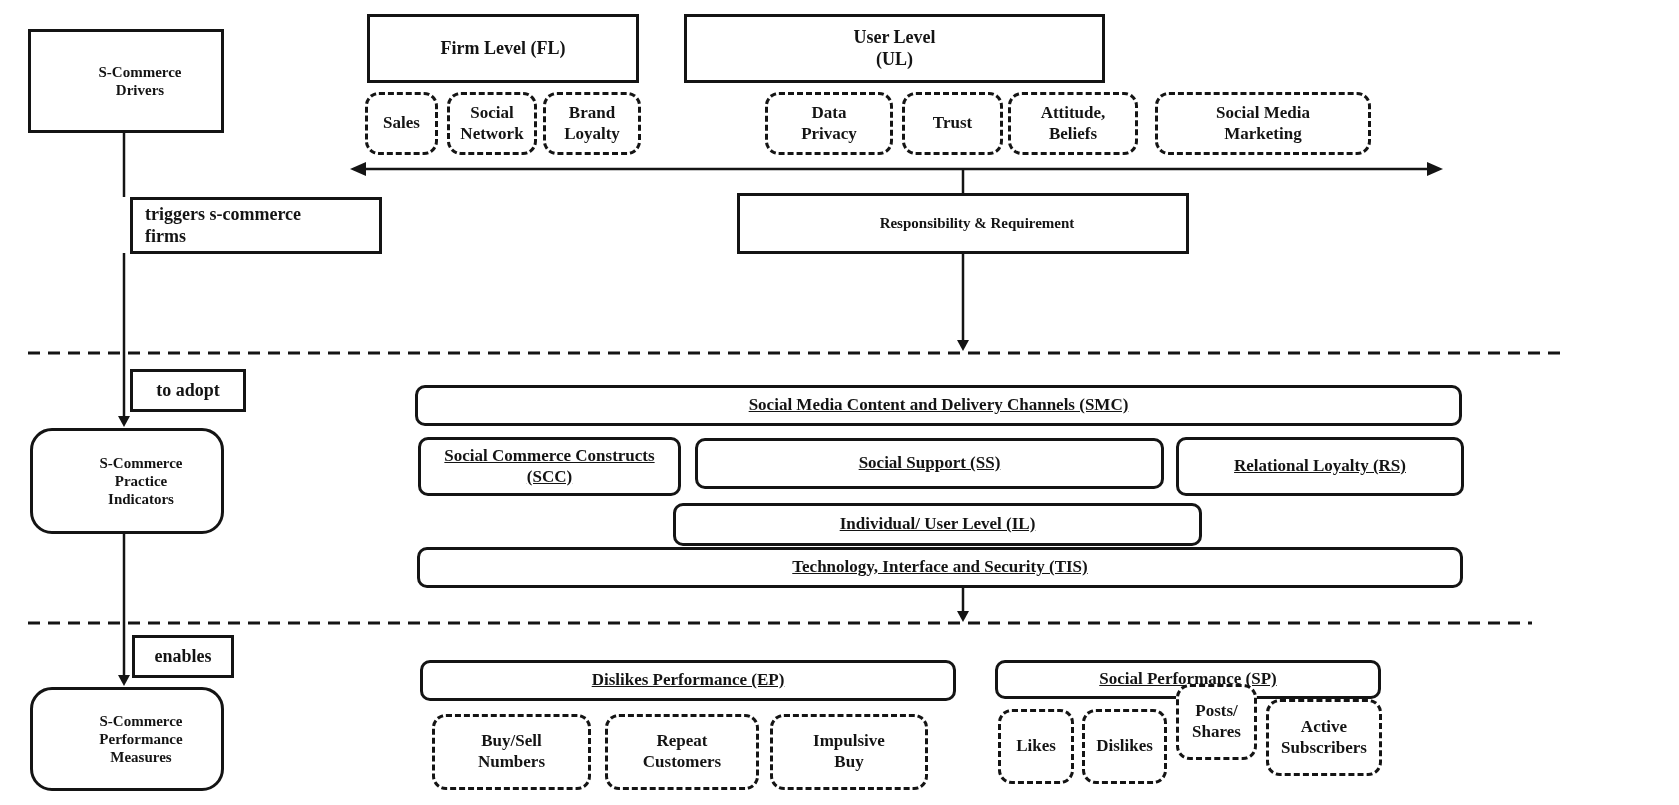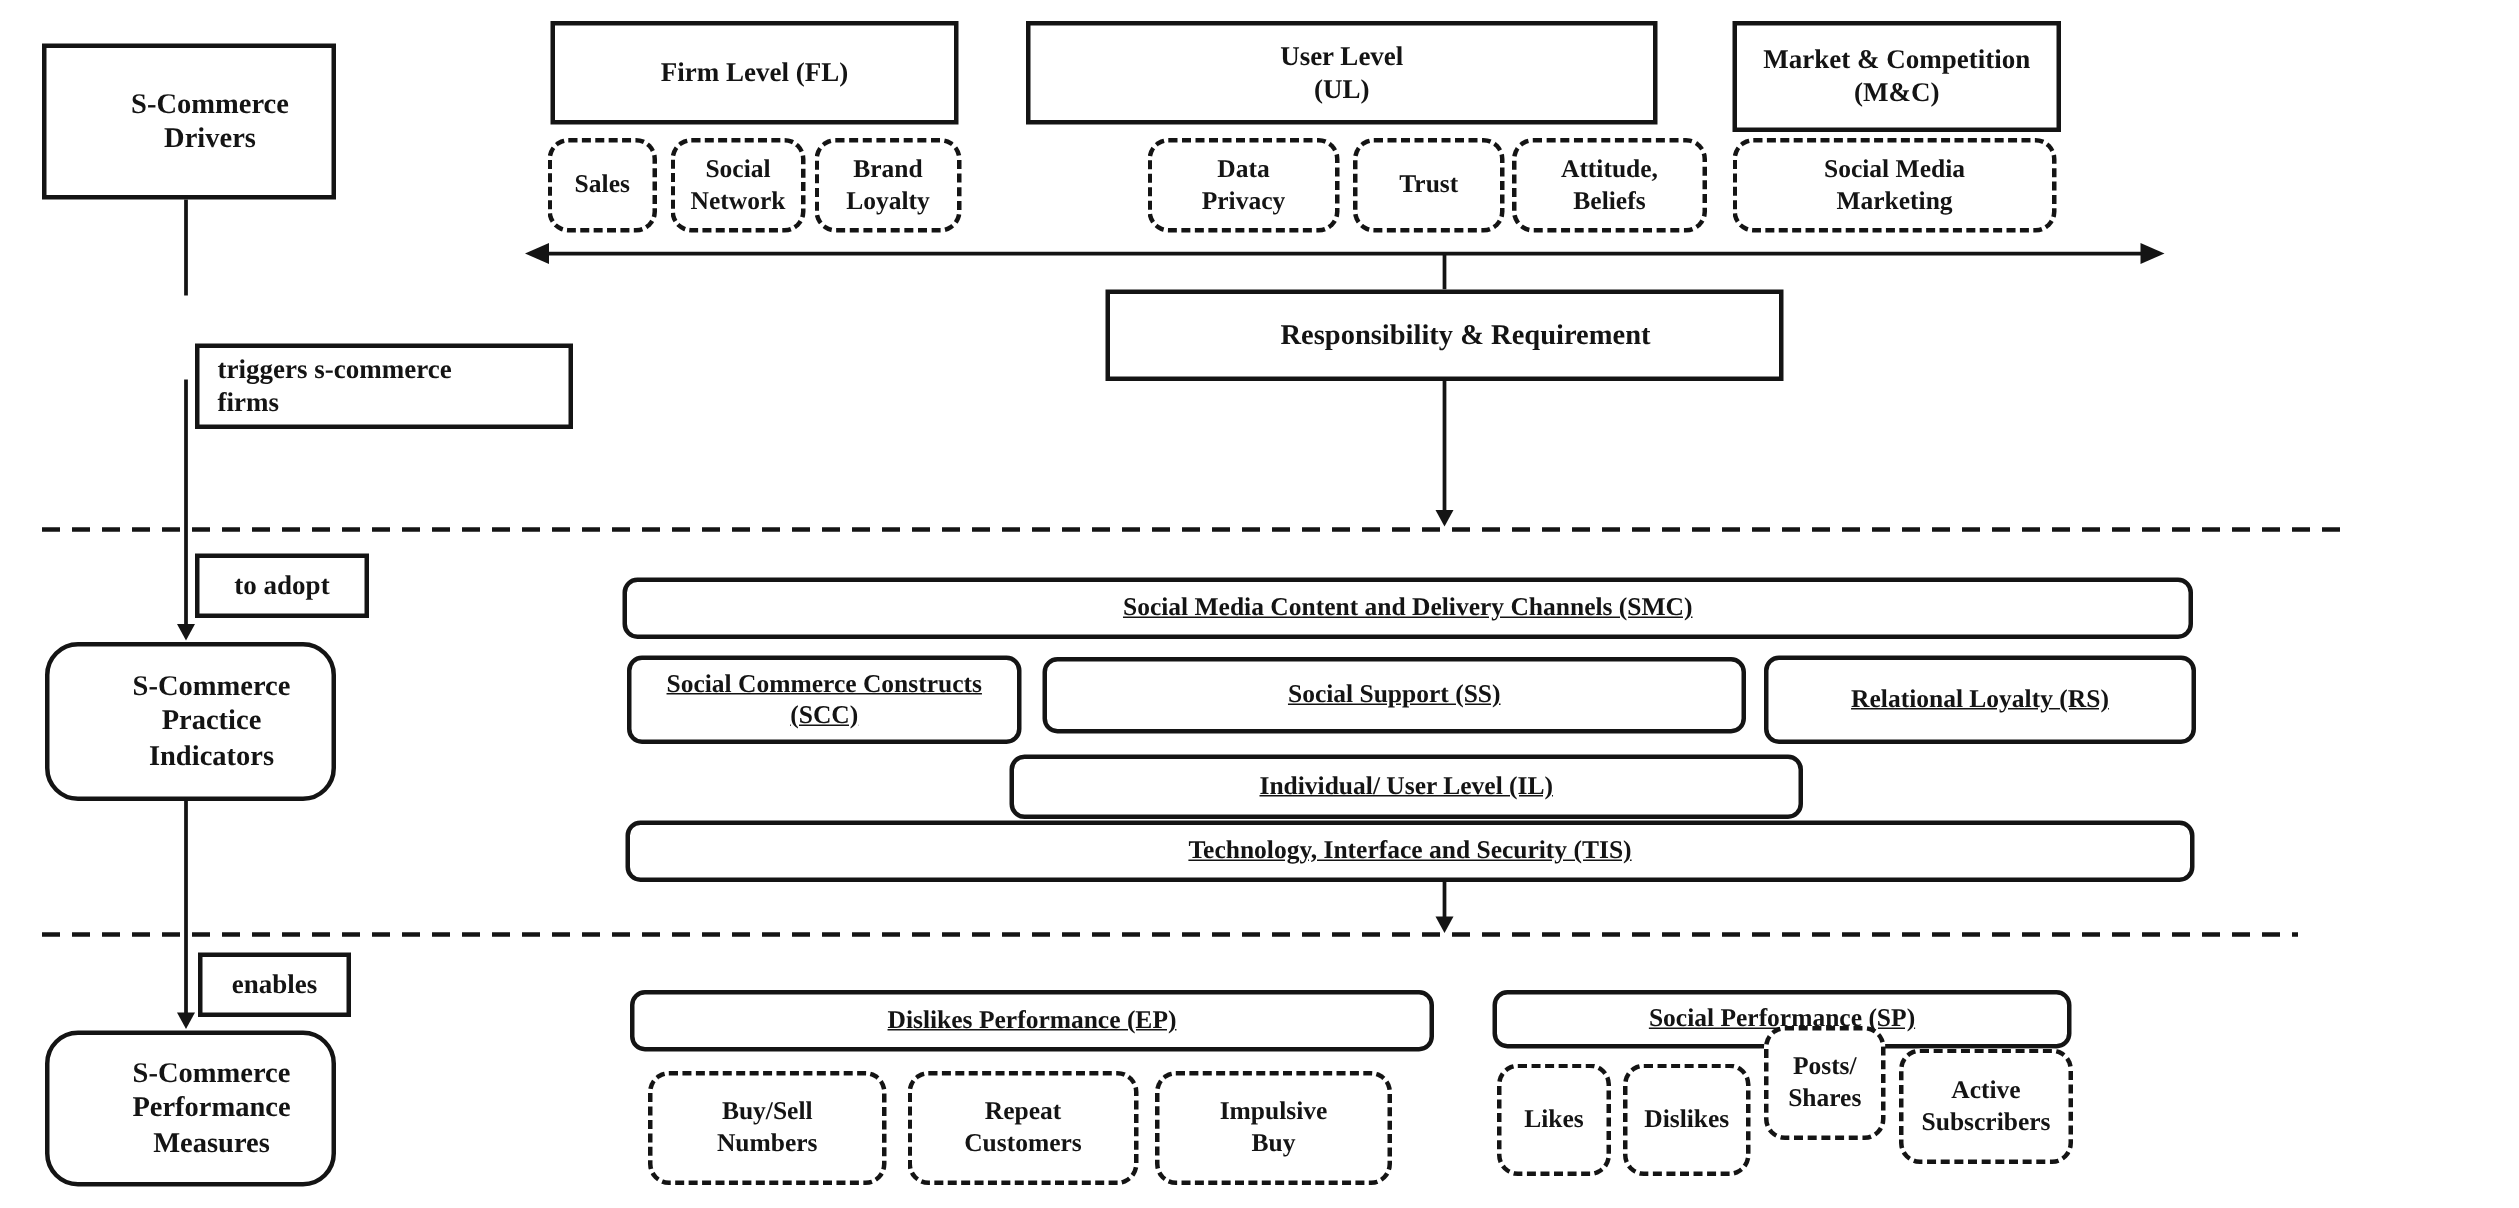--- a/index.html
+++ b/index.html
@@ -10,24 +10,24 @@
   }
   .wires{position:absolute;left:0;top:0;width:1679px;height:805px;}
   .box{
     position:absolute;box-sizing:border-box;border:3px solid #141414;background:#ffffff;
     display:flex;align-items:center;justify-content:center;text-align:center;
     white-space:pre-line;line-height:1.22;
   }
   .dashed{border:3px dashed #141414;border-radius:14px;}
   .r10{border-radius:10px;text-decoration:underline;}
   .r22{border-radius:22px;}
-  .left{justify-content:flex-start;text-align:left;padding-left:12px;margin-top:32px;}
+  .left{justify-content:flex-start;text-align:left;padding-left:12px;}
   .fs17{font-size:17px;}
   .fs18{font-size:18px;}
-  .fs19{font-size:19px;padding-left:28px;}
+  .fs19{font-size:15px;padding-left:28px;}
   line.conn{stroke:#141414;stroke-width:2.5;}
   line.divider{stroke:#141414;stroke-width:3;stroke-dasharray:12 8;}
   polygon.ah{fill:#141414;stroke:none;}
 </style>
 </head>
 <body>
 
 <div class="stage">
 
   <svg class="wires" viewBox="0 0 1679 805" xmlns="http://www.w3.org/2000/svg">
@@ -62,22 +62,20 @@
 Practice
 Indicators</div>
   <div class="box fs18" style="left:132px;top:635px;width:102px;height:43px">enables</div>
   <div class="box fs19 r22" style="left:30px;top:687px;width:194px;height:104px">S-Commerce
 Performance
 Measures</div>
 
   <div class="box fs18" style="left:367px;top:14px;width:272px;height:69px">Firm Level (FL)</div>
   <div class="box fs18" style="left:684px;top:14px;width:421px;height:69px">User Level
 (UL)</div>
-  <div class="box fs18" style="left:1155px;top:14px;width:219px;height:74px">Market &amp; Competition
-(M&amp;C)</div>
 
   <div class="box dashed fs17" style="left:365px;top:92px;width:73px;height:63px">Sales</div>
   <div class="box dashed fs17" style="left:447px;top:92px;width:90px;height:63px">Social
 Network</div>
   <div class="box dashed fs17" style="left:543px;top:92px;width:98px;height:63px">Brand
 Loyalty</div>
   <div class="box dashed fs17" style="left:765px;top:92px;width:128px;height:63px">Data
 Privacy</div>
   <div class="box dashed fs17" style="left:902px;top:92px;width:101px;height:63px">Trust</div>
   <div class="box dashed fs17" style="left:1008px;top:92px;width:130px;height:63px">Attitude,

